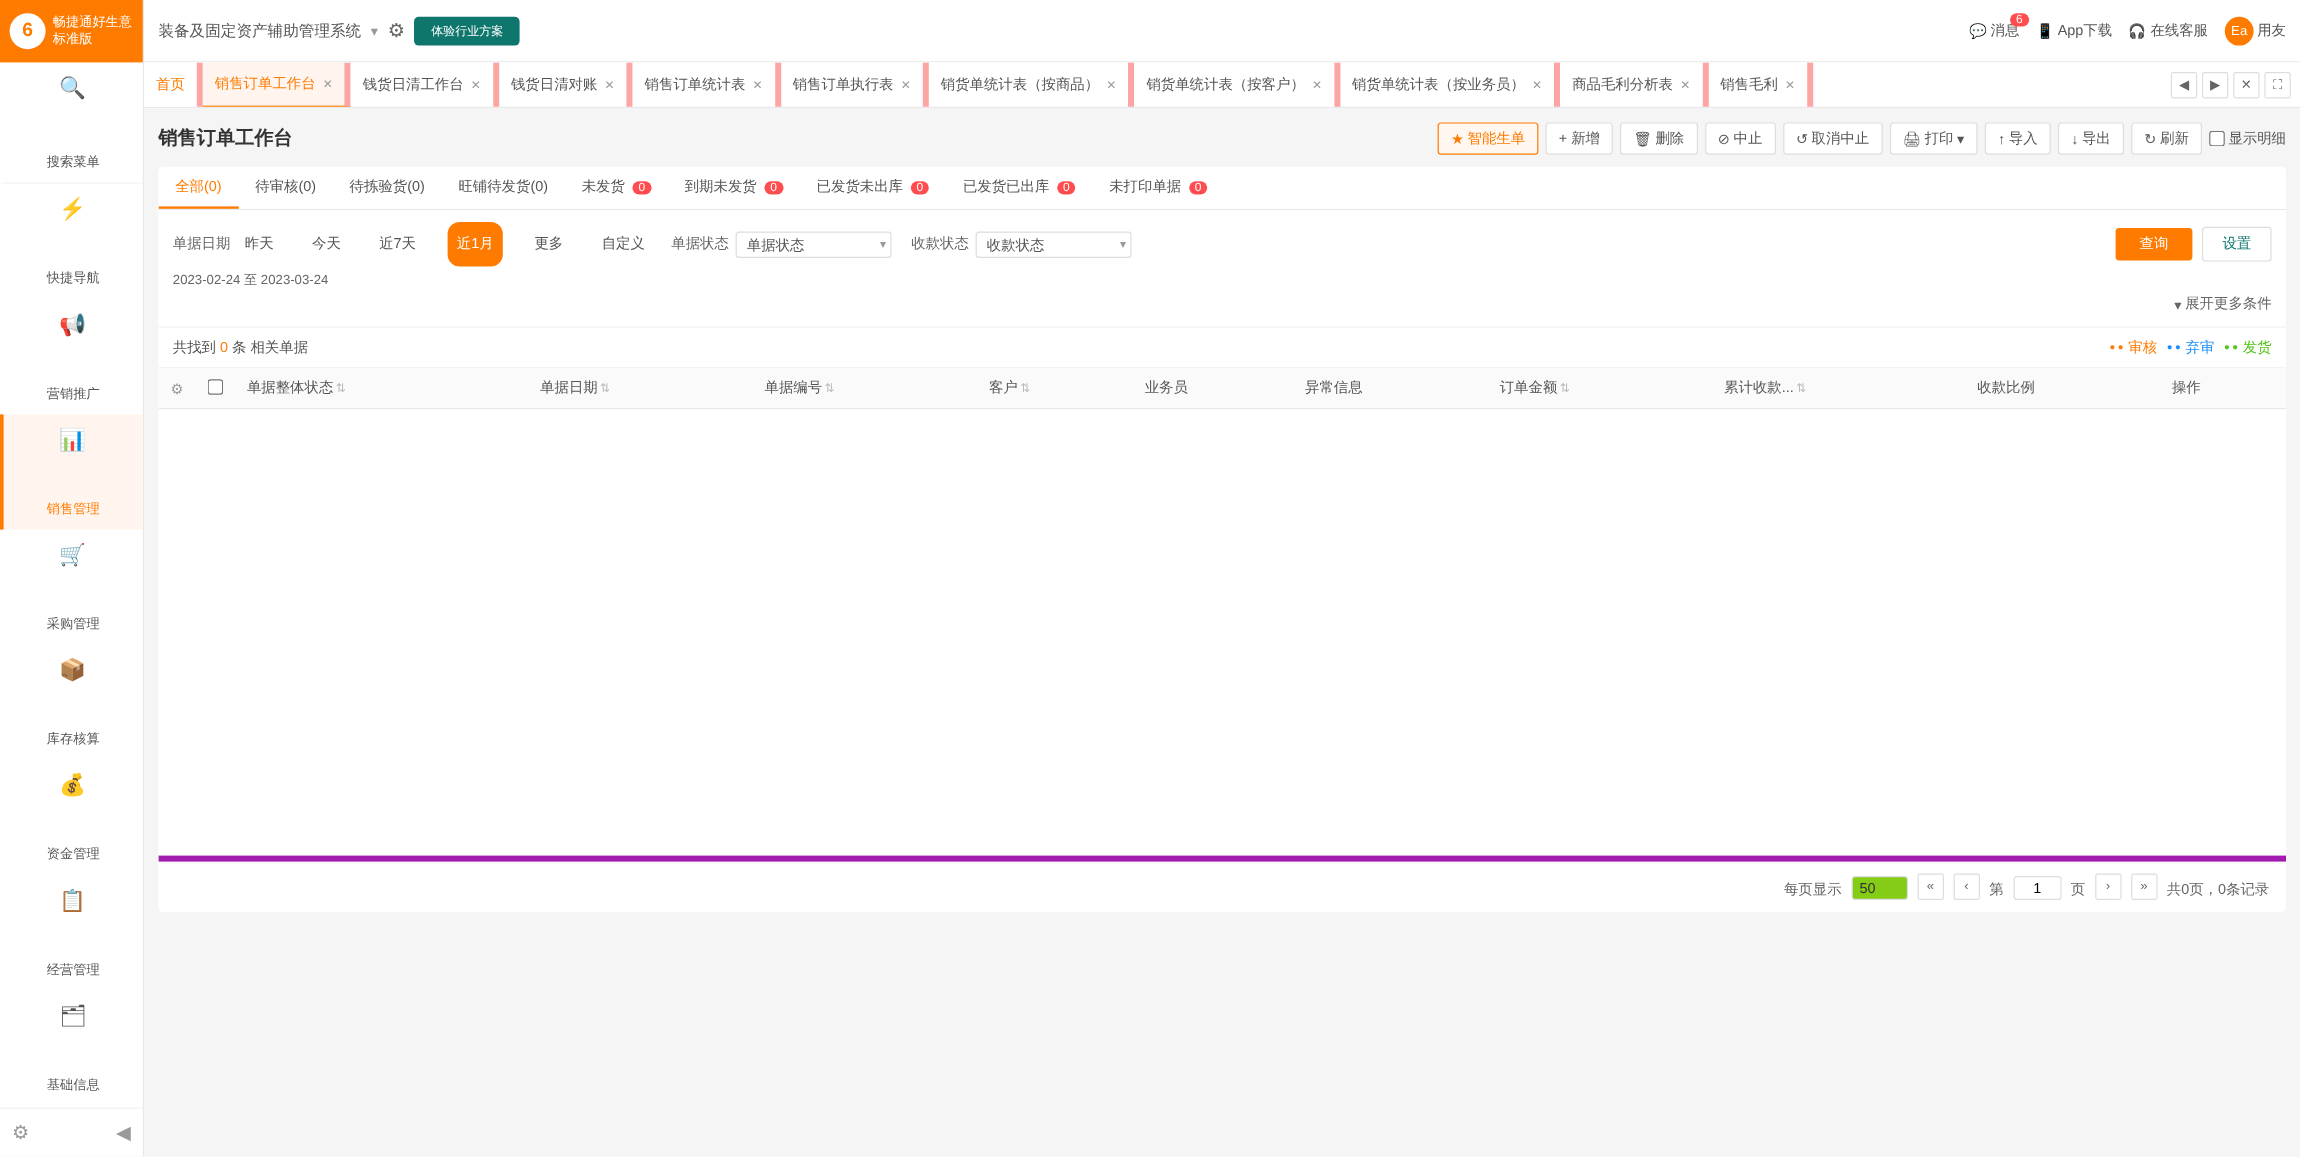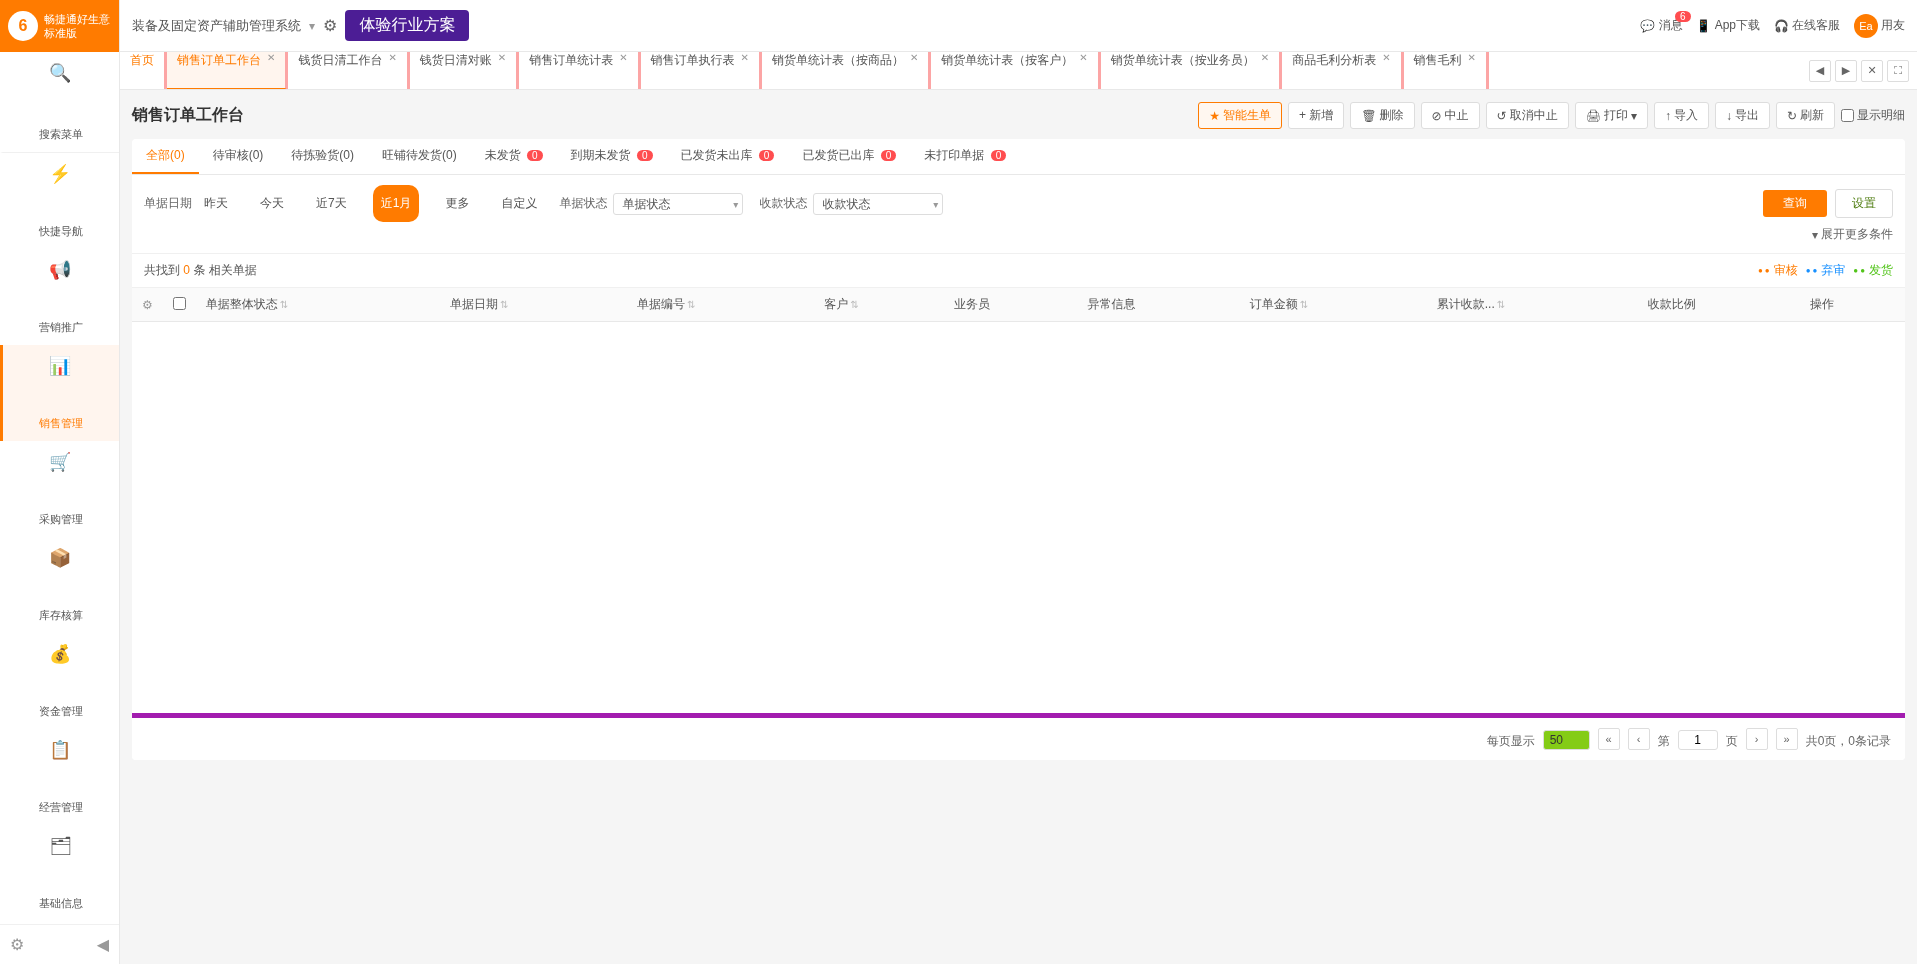--- a/index.html
+++ b/index.html
@@ -19,29 +19,29 @@
     .sidebar-footer { padding: 10px; display: flex; justify-content: space-between; align-items: center; border-top: 1px solid #f0f0f0; }
 
     
     .main { flex: 1; display: flex; flex-direction: column; height: 772px; overflow: hidden; }
 
     
     .topbar { height: 52px; background: #fff; border-bottom: 1px solid #e8e8e8; display: flex; align-items: center; padding: 0 12px; gap: 8px; flex-shrink: 0; }
     .topbar-system { display: flex; align-items: center; gap: 4px; color: #555; font-size: 13px; }
     .topbar-chevron { color: #999; font-size: 12px; }
     .topbar-gear { color: #666; cursor: pointer; font-size: 16px; }
-    .topbar-btn-orange { background: #4c1d95; color: #fff; border: none; padding: 5px 14px; border-radius: 4px; cursor: pointer; font-size: 16px; }
+    .topbar-btn-orange { background: #0f766e; color: #fff; border: none; padding: 5px 14px; border-radius: 4px; cursor: pointer; font-size: 10px; }
     .topbar-right { display: flex; align-items: center; gap: 14px; margin-left: auto; }
     .topbar-right-item { display: flex; align-items: center; gap: 3px; color: #555; font-size: 12px; cursor: pointer; position: relative; }
     .badge { background: #ff4d4f; color: #fff; border-radius: 10px; font-size: 10px; padding: 0 5px; min-width: 16px; text-align: center; position: absolute; top: -6px; right: -8px; }
     .user-avatar { width: 24px; height: 24px; background: #ff7b00; border-radius: 50%; display: flex; align-items: center; justify-content: center; color: #fff; font-size: 11px; }
 
     
     .tabs-bar { height: 38px; background: #fff; border-bottom: 1px solid #e8e8e8; display: flex; align-items: center; flex-shrink: 0; overflow: hidden; }
-    .tab { display: flex; align-items: flex-start; padding: 0 10px; height: 38px; border-right: 3px solid #fca5a5; cursor: pointer; color: #555; font-size: 12px; white-space: nowrap; gap: 4px; flex-shrink: 0; }
+    .tab { display: flex; align-items: center; padding: 0 10px; height: 38px; border-right: 5px solid #fca5a5; cursor: pointer; color: #555; font-size: 12px; white-space: nowrap; gap: 4px; flex-shrink: 0; }
     .tab.active { background: #fff5ee; color: #ff7b00; border-bottom: 2px solid #ff7b00; }
     .tab-home { background: #fff; color: #ff7b00; font-weight: 500; }
     .tab-close { color: #999; font-size: 10px; cursor: pointer; margin-left: 2px; }
     .tabs-controls { display: flex; align-items: center; margin-left: auto; padding-right: 8px; gap: 4px; flex-shrink: 0; }
     .tabs-control-btn { width: 22px; height: 22px; border: 1px solid #ddd; background: #fff; display: flex; align-items: center; justify-content: center; cursor: pointer; color: #666; font-size: 11px; border-radius: 2px; }
 
     
     .page-content { flex: 1; background: #f5f5f5; padding: 12px; overflow: hidden; display: flex; flex-direction: column; }
     .page-header { display: flex; align-items: center; justify-content: space-between; margin-bottom: 10px; }
     .page-title { font-size: 16px; font-weight: 600; color: #333; }
@@ -62,21 +62,21 @@
     .filter-label { color: #666; font-size: 12px; white-space: nowrap; }
     .filter-date-group { display: flex; align-items: center; gap: 20px; }
     .filter-date-btn { padding: 2px 6px; font-size: 12px; color: #555; cursor: pointer; border-radius: 3px; }
     .filter-date-btn.active { background: #ff7b00; color: #fff; border-radius: 10px; padding: 10px 8px; }
     .filter-date-range { color: #666; font-size: 11px; }
     .filter-select { border: 1px solid #ddd; border-radius: 3px; padding: 3px 20px 3px 8px; font-size: 12px; color: #555; background: #fff; cursor: pointer; min-width: 130px; appearance: none; position: relative; }
     .filter-select-wrap { position: relative; display: inline-block; }
     .filter-select-wrap::after { content: '▾'; position: absolute; right: 5px; top: 50%; transform: translateY(-50%); color: #999; pointer-events: none; font-size: 10px; }
     .expand-more { display: flex; align-items: center; gap: 3px; color: #666; cursor: pointer; font-size: 12px; margin-left: auto; }
     .query-btn { background: #ff7b00; color: #fff; border: none; padding: 5px 20px; border-radius: 3px; cursor: pointer; font-size: 12px; }
-    .set-btn { background: #fff; color: #4d7c0f; border: 1px solid #ddd; padding: 5px 16px; border-radius: 3px; cursor: pointer; font-size: 12px; }
+    .set-btn { background: #fff; color: #0f766e; border: 1px solid #ddd; padding: 5px 16px; border-radius: 3px; cursor: pointer; font-size: 12px; }
     .table-info { display: flex; align-items: center; justify-content: space-between; padding: 8px 12px; border-bottom: 1px solid #f0f0f0; }
     .table-actions-right { display: flex; gap: 8px; align-items: center; }
     .table-action-link { color: #ff7b00; font-size: 12px; cursor: pointer; display: flex; align-items: center; gap: 2px; }
     .table-action-link::before { content: '●'; font-size: 8px; }
 
     
     .data-table { width: 100%; border-collapse: collapse; font-size: 12px; }
     .data-table th { background: #fafafa; border-bottom: 1px solid #e8e8e8; padding: 8px 10px; text-align: left; color: #555; font-weight: 500; white-space: nowrap; }
     .data-table .sort-icon { color: #bbb; font-size: 10px; cursor: pointer; }
     .th-checkbox { width: 30px; }
@@ -372,20 +372,23 @@
               <select class="filter-select">
                 <option>收款状态</option>
               </select>
             </div>
           </div>
           <div style="display:flex;gap:8px;margin-left:auto;align-items:center;">
             <button class="query-btn">查询</button>
             <button class="set-btn">设置</button>
           </div>
         </div>
+        <div style="margin-top:4px;">
+          <span class="filter-date-range">2023-02-24 至 2023-03-24</span>
+        </div>
         <div style="display:flex;justify-content:center;margin-top:4px;">
           <span class="expand-more">
             <span>▾</span>
             <span>展开更多条件</span>
           </span>
         </div>
       </div>
 
       <div class="table-info">
         <div style="font-size:12px;color:#555;">

